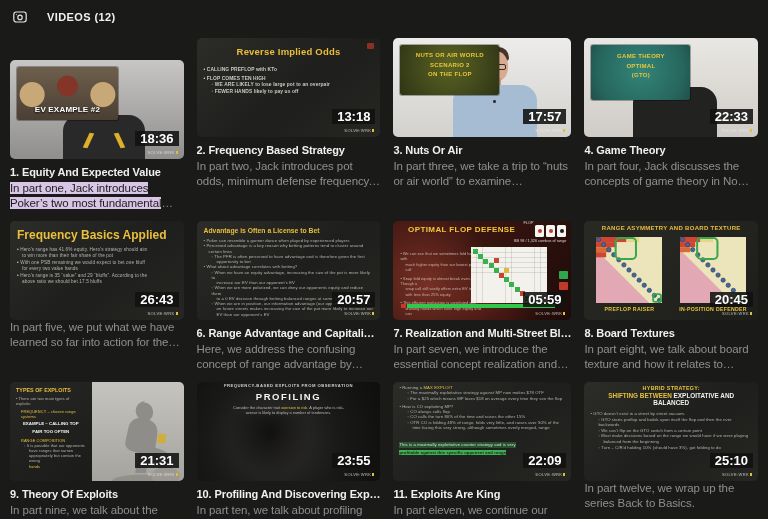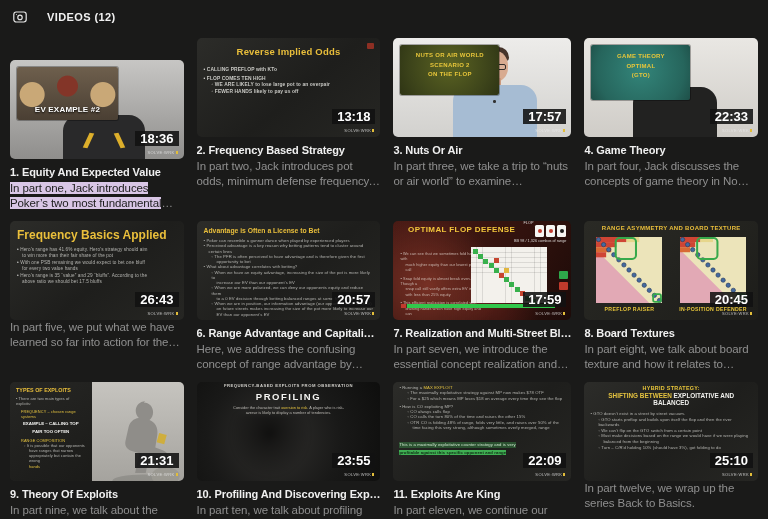--- a/index.html
+++ b/index.html
@@ -284,21 +284,21 @@
         <div class="ln c">with less than 25% equity</div>
         <div class="ln b g">This efficient realization is correlated with</div>
         <div class="ln c">drawing hands which have high equity and can</div>
       </div>
       <div class="panel">
           <span class="cells"></span>
         </div>
       <span class="v7btn gn"></span>
       <span class="v7btn rd"></span>
       <div class="v7bar"></div>
-      <span class="dur">17:59</span>
+      <span class="dur">05:59</span>
       <span class="wm">SOLVE:WRK</span>
     </div>
     <h3 class="vt">7. Realization and Multi-Street Bl…</h3>
     <p class="vd">In part seven, we introduce the essential concept realization and explore it by…</p>
   </article>
 
   <article class="card">
     <div class="thumb t8">
       <div class="st">RANGE ASYMMETRY AND BOARD TEXTURE</div>
       <svg class="rg lft" viewBox="0 0 52 52">

